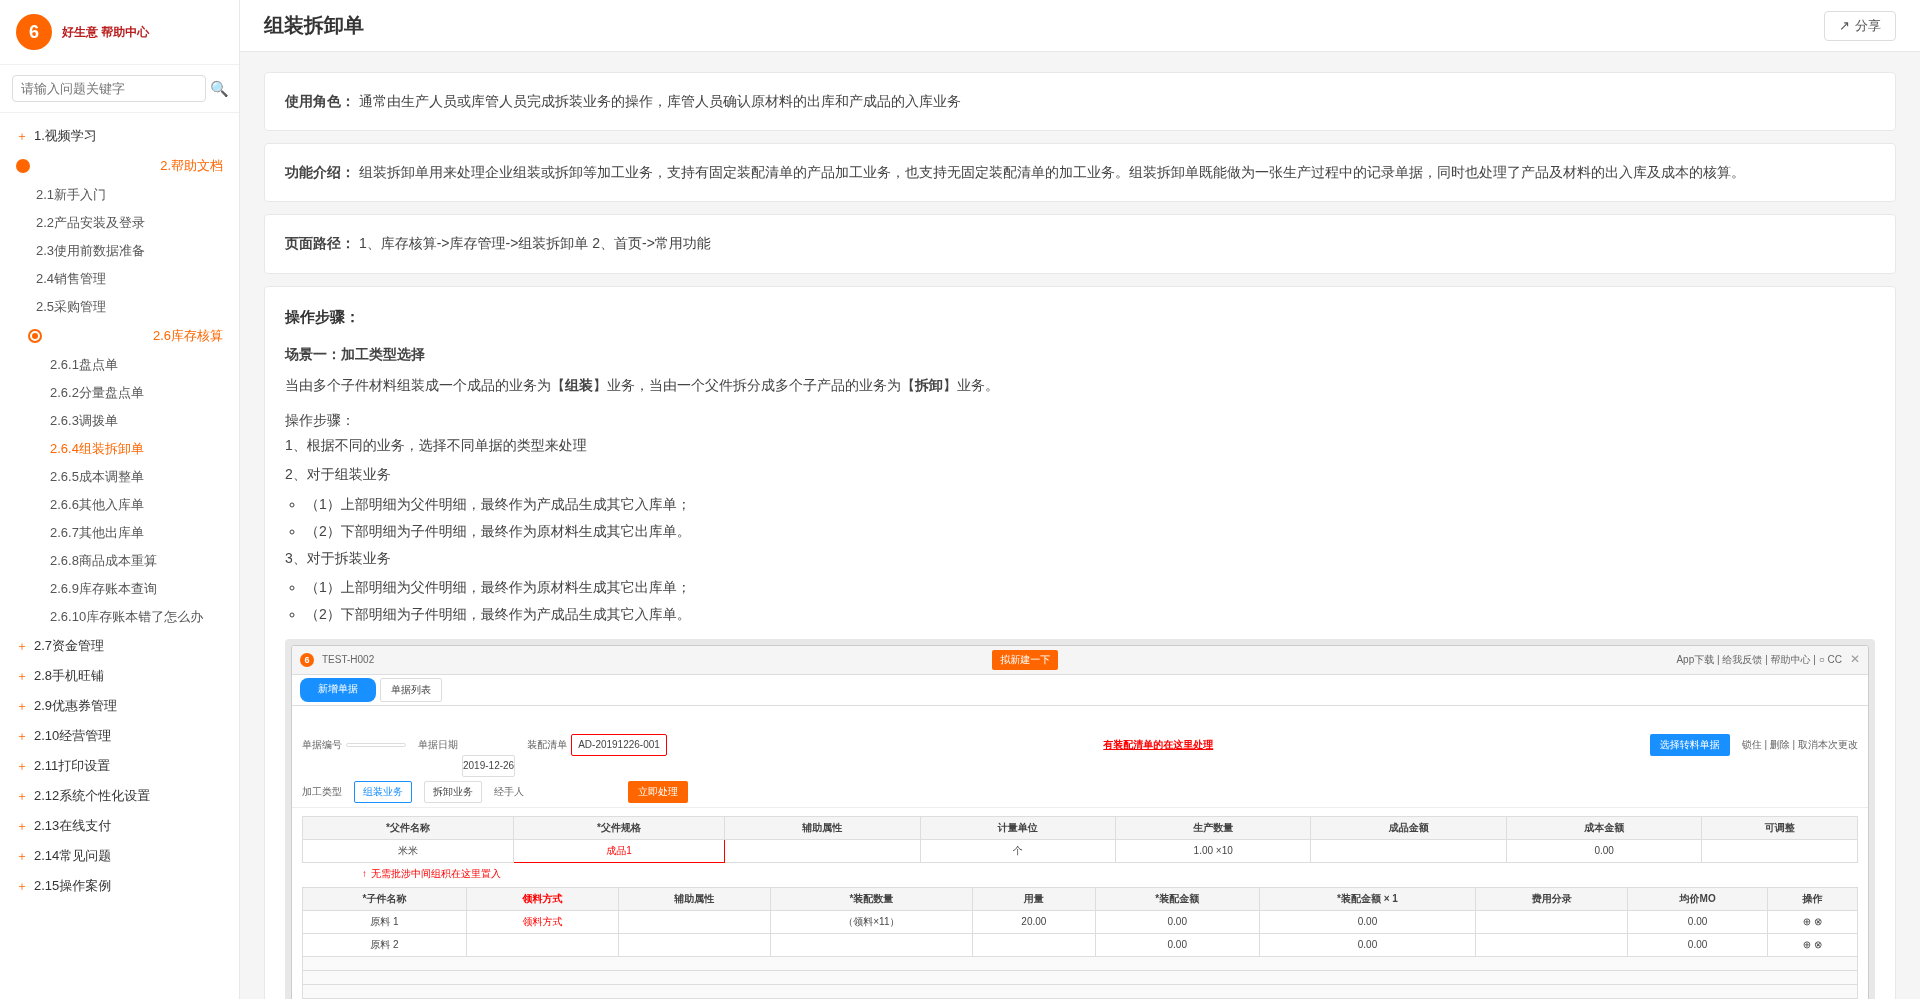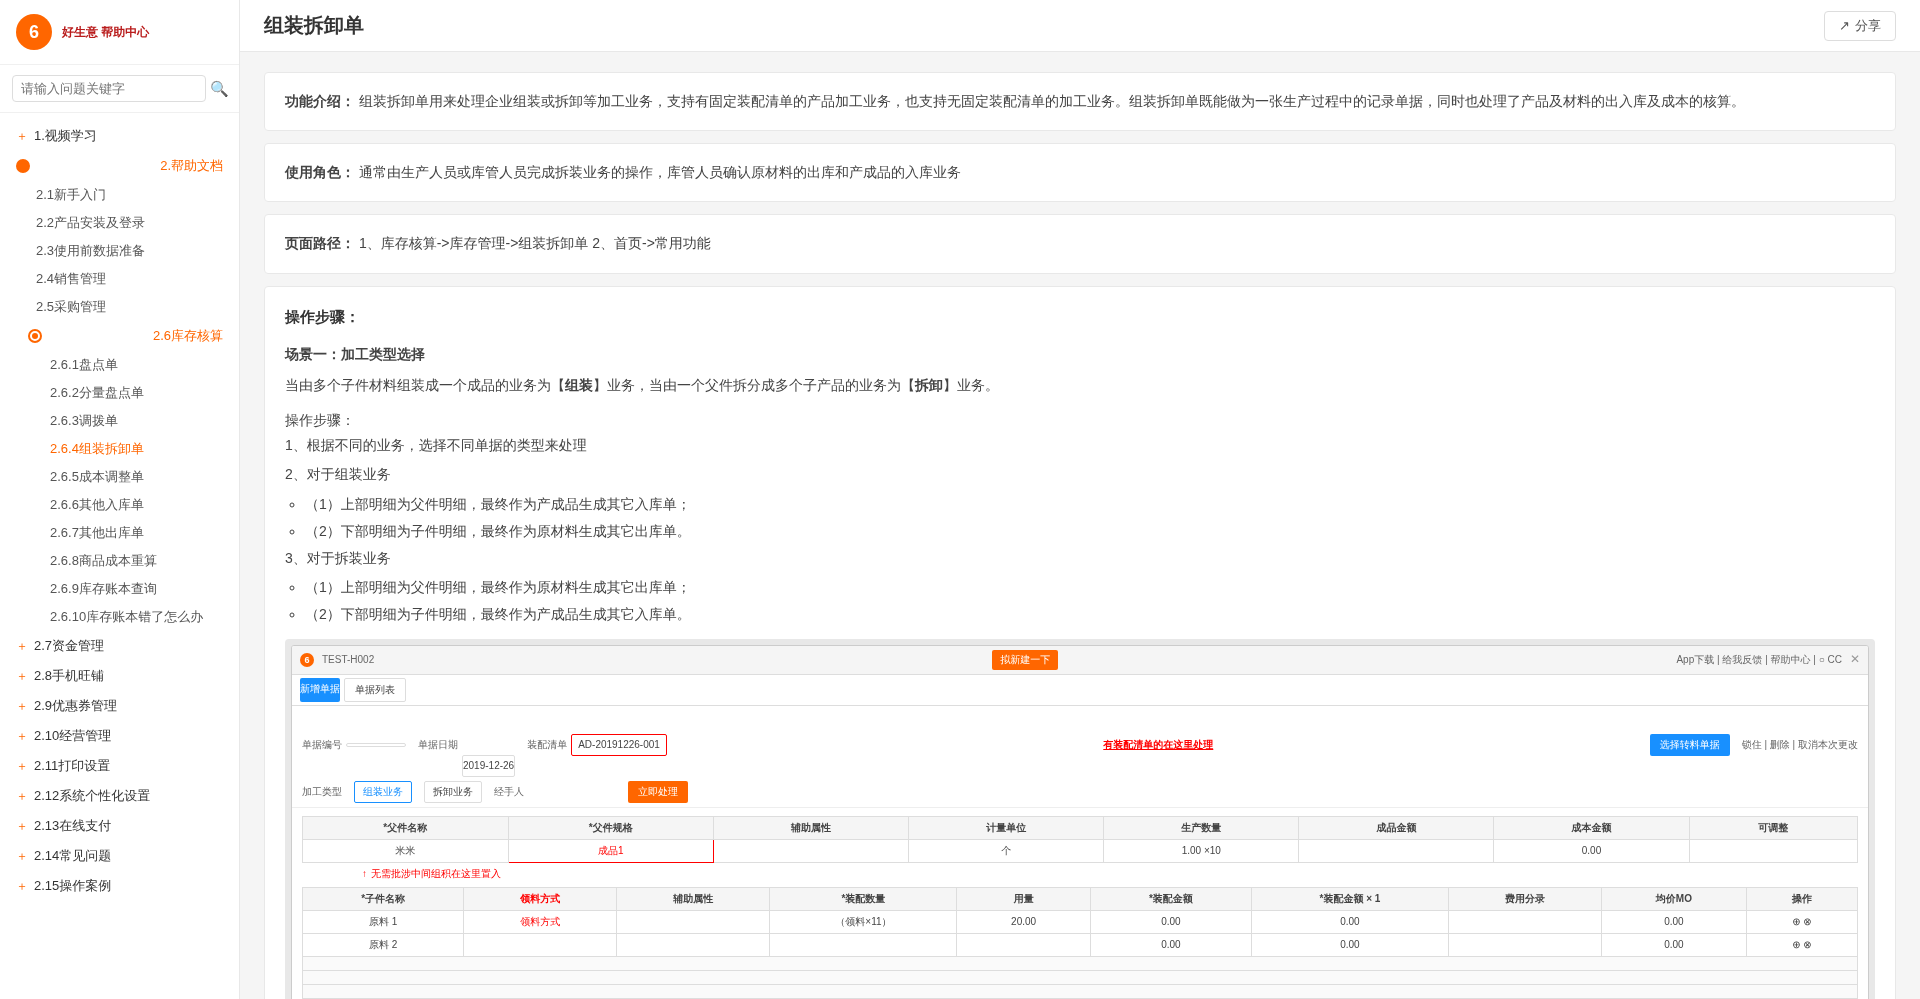--- a/index.html
+++ b/index.html
@@ -153,21 +153,21 @@
       font-weight: bold;
       font-size: 14px;
       margin-top: 12px;
       margin-bottom: 6px;
     }
     .step-list { padding-left: 0; list-style: none; }
     .step-list li { margin-bottom: 4px; }
     .sub-list { padding-left: 20px; }
     .sub-list li { margin-bottom: 2px; }
     .mock-table { width: 100%; border-collapse: collapse; font-size: 10px; margin-top: 4px; }
-    .mock-table th, .mock-table td { border: 1px solid #ddd; padding: 2px 16px; text-align: center; background: #fff; }
+    .mock-table th, .mock-table td { border: 1px solid #ddd; padding: 2px 4px; text-align: center; background: #fff; }
     .mock-table th { background: #f5f5f5; }
   </style>
 </head>
 <body>
 
 <div id="sidebar">
   <div id="sidebar-logo">
     <div class="logo-icon">
       <span>6</span>
     </div>
@@ -258,27 +258,27 @@
     <span id="page-title-text">组装拆卸单</span>
     <button class="share-btn">
       <span>↗</span>
       <span>分享</span>
     </button>
   </div>
 
   <div id="content-area">
 
     <div class="content-card">
+      <span style="font-weight:bold;">使用角色：</span>
+      <span>通常由生产人员或库管人员完成拆装业务的操作，库管人员确认原材料的出库和产成品的入库业务</span>
+    </div>
+
+    <div class="content-card">
       <span style="font-weight:bold;">功能介绍：</span>
       <span>组装拆卸单用来处理企业组装或拆卸等加工业务，支持有固定装配清单的产品加工业务，也支持无固定装配清单的加工业务。组装拆卸单既能做为一张生产过程中的记录单据，同时也处理了产品及材料的出入库及成本的核算。</span>
-    </div>
-
-    <div class="content-card">
-      <span style="font-weight:bold;">使用角色：</span>
-      <span>通常由生产人员或库管人员完成拆装业务的操作，库管人员确认原材料的出库和产成品的入库业务</span>
     </div>
 
     <div class="content-card">
       <span style="font-weight:bold;">页面路径：</span>
       <span>1、库存核算-&gt;库存管理-&gt;组装拆卸单  2、首页-&gt;常用功能</span>
     </div>
 
     <div class="content-card">
       <div class="section-title">操作步骤：</div>
       <div class="scenario-title">场景一：加工类型选择</div>
@@ -308,21 +308,21 @@
             <div style="width:14px;height:14px;background:#f60;border-radius:50%;display:flex;align-items:center;justify-content:center;color:#fff;font-size:9px;font-weight:bold;">6</div>
             <span style="font-size:10px;color:#666;">TEST-H002</span>
             <div style="flex:1;"></div>
             <div style="background:#f60; color:#fff; padding:1px 8px; border-radius:2px; font-size:10px;">拟新建一下</div>
             <div style="flex:1;"></div>
             <span style="font-size:10px;color:#666;">App下载 | 给我反馈 | 帮助中心 | ○ CC</span>
             <div style="color:#999;font-size:12px;cursor:pointer;">✕</div>
           </div>
 
           <div style="background:#fff; padding:3px 8px; border-bottom:1px solid #ddd; display:flex; gap:4px;">
-            <div style="padding:2px 0; background:#1890ff; color:#fff; border-radius:2px; font-size:10px;">新增单据</div>
+            <div style="padding:2px 18px; background:#1890ff; color:#fff; border-radius:8px; font-size:10px;">新增单据</div>
             <div style="padding:2px 10px; border:1px solid #ddd; border-radius:2px; font-size:10px;">单据列表</div>
           </div>
 
           <div style="padding:6px 10px 4px; background:#fff; border-bottom:1px solid #eee;">
             <div style="display:flex; gap:12px; align-items:center; flex-wrap:wrap;">
               <div style="display:flex; gap:4px; align-items:center; font-size:10px;">
                 <span style="color:#666;">单据编号</span>
                 <span style="border:1px solid #ddd; padding:1px 6px; border-radius:2px; min-width:60px; font-size:10px;"></span>
               </div>
               <div style="display:flex; gap:4px; align-items:center; font-size:10px;">

